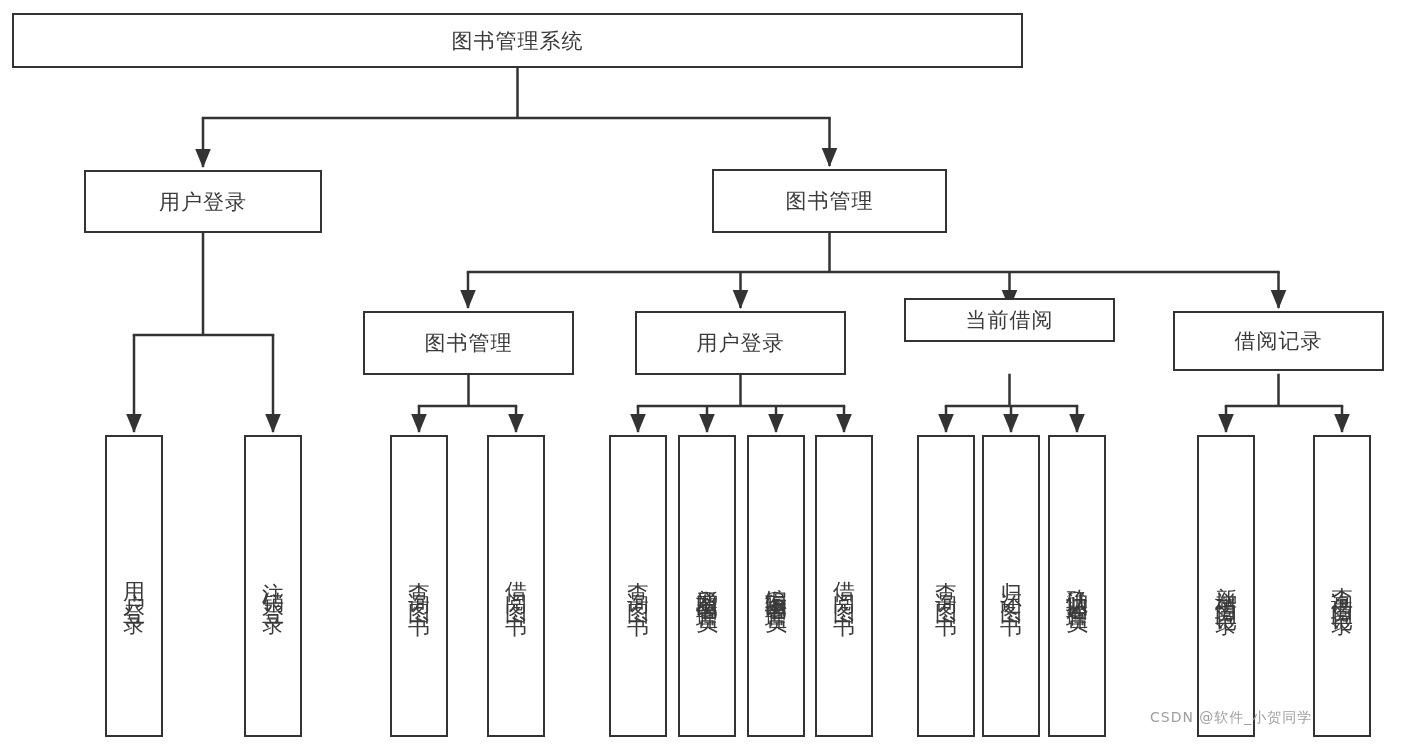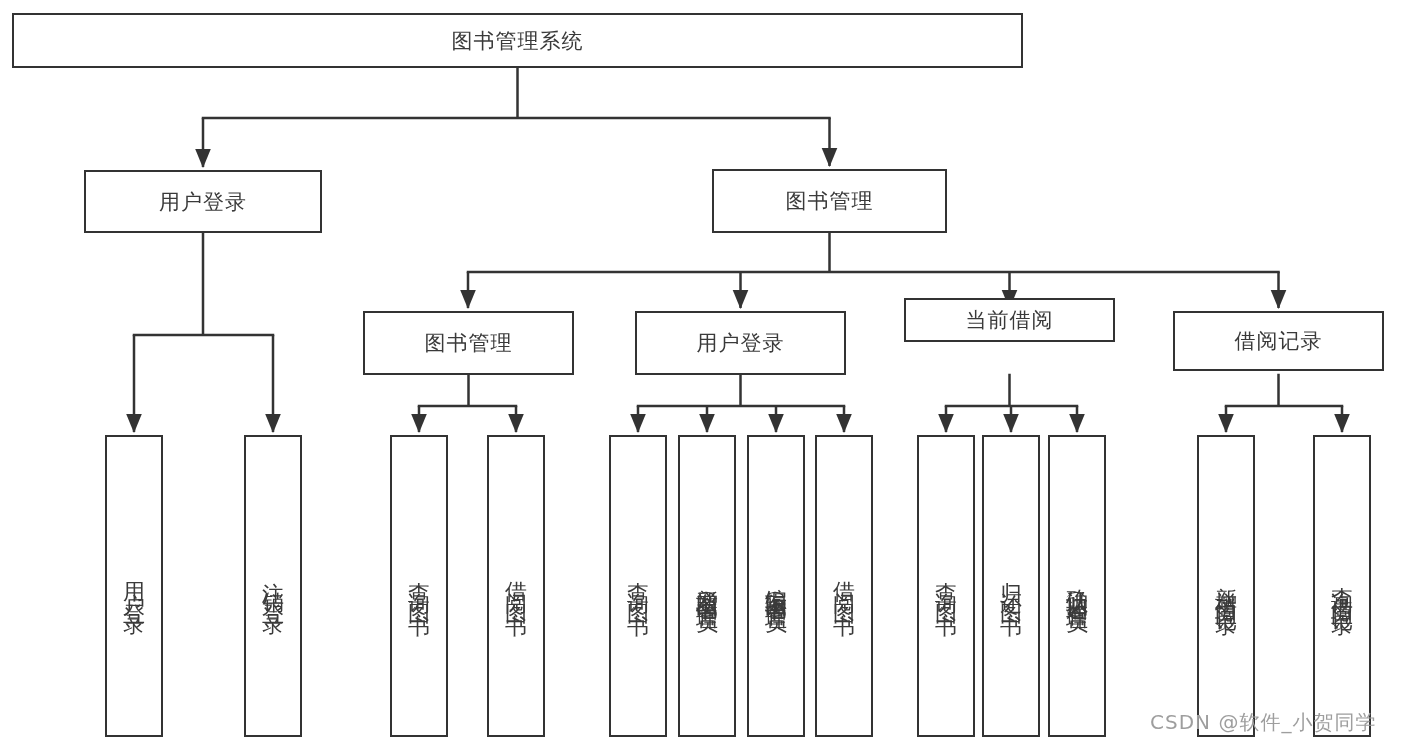--- a/index.html
+++ b/index.html
@@ -7,21 +7,21 @@
          font-family:"DejaVu Sans","Liberation Sans",sans-serif;}
   .wires{position:absolute;left:0;top:0;z-index:1;}
   .node{position:absolute;box-sizing:border-box;background:#ffffff;border:2.5px solid #333333;
         display:flex;align-items:center;justify-content:center;color:#3a3a3a;z-index:2;}
   .h{font-size:21px;letter-spacing:1px;}
   .v{top:435px;width:58px;height:302px;}
   .v span{writing-mode:vertical-rl;text-orientation:mixed;font-size:22px;line-height:1.0;display:block;}
   .sp-l{letter-spacing:0.50em;}
   .sp-m{letter-spacing:0.26em;}
   .sp-s{letter-spacing:0.15em;}
-  .watermark{position:absolute;left:1150px;top:709px;z-index:3;font-size:20px;color:#9e9e9e;
+  .watermark{position:absolute;left:1150px;top:709px;z-index:3;font-size:14px;color:#9e9e9e;
              letter-spacing:1px;white-space:nowrap;}
 </style>
 </head>
 <body>
 
 <div class="stage">
 
   <svg class="wires" width="1405" height="747" viewBox="0 0 1405 747">
     <defs>
       <marker id="ah" markerWidth="9" markerHeight="9" refX="7.4" refY="4" orient="auto" markerUnits="strokeWidth">

